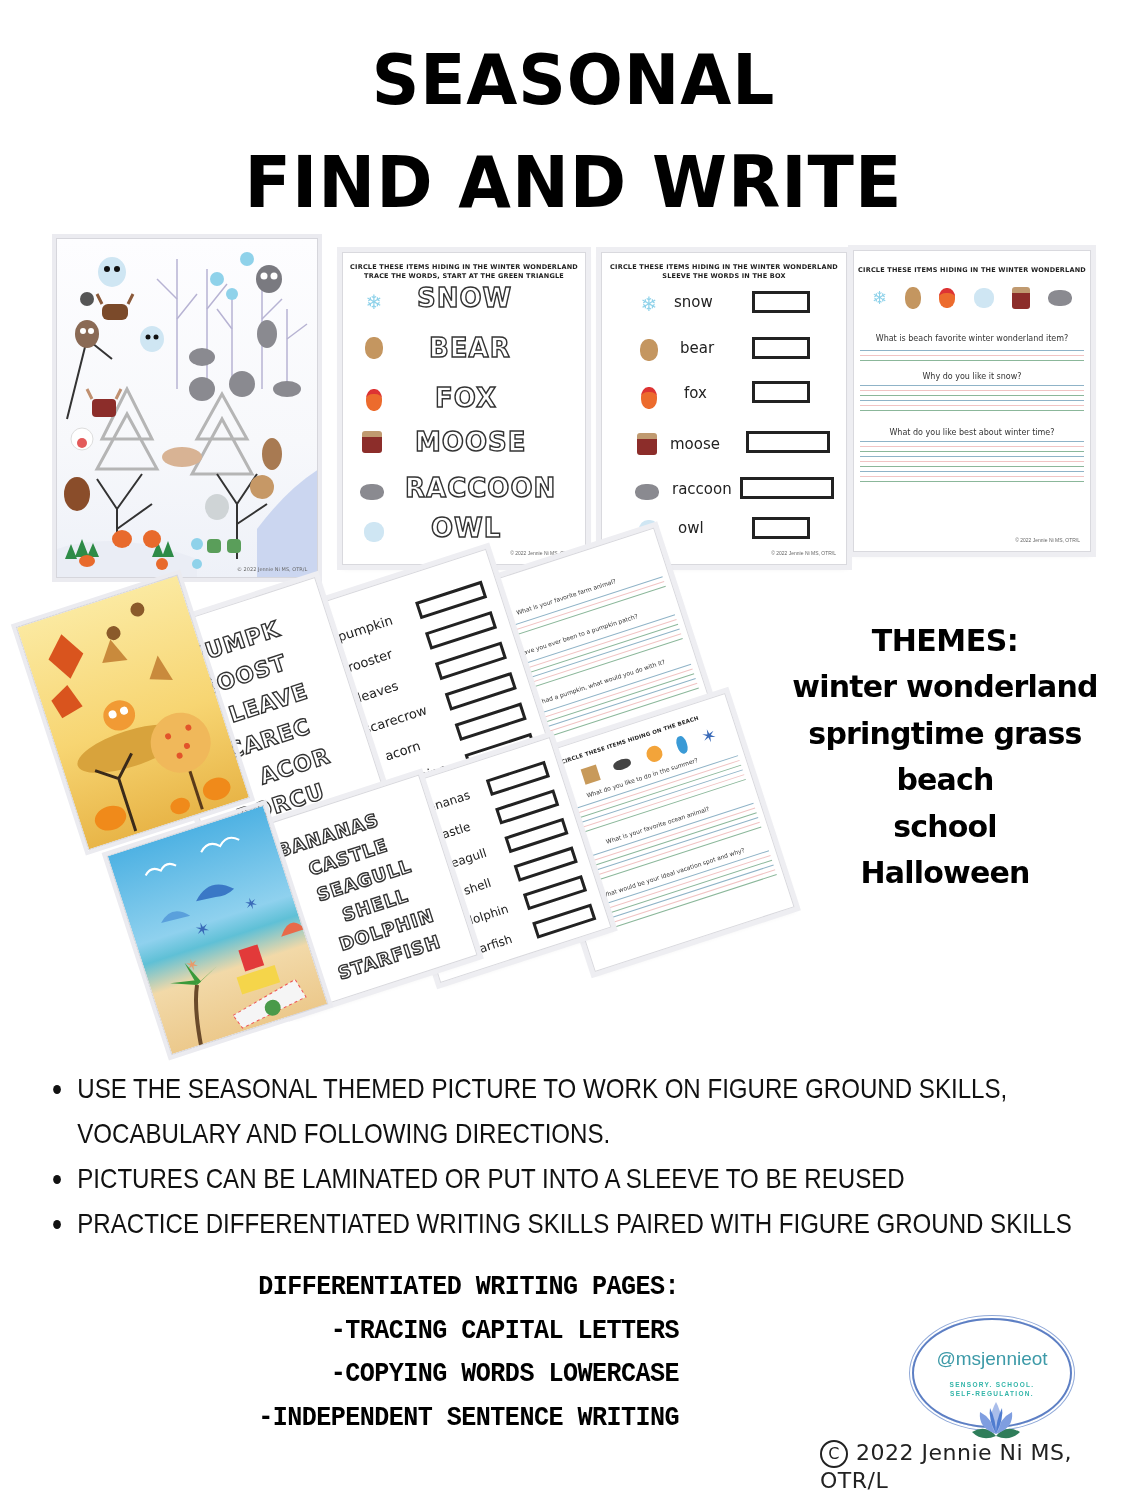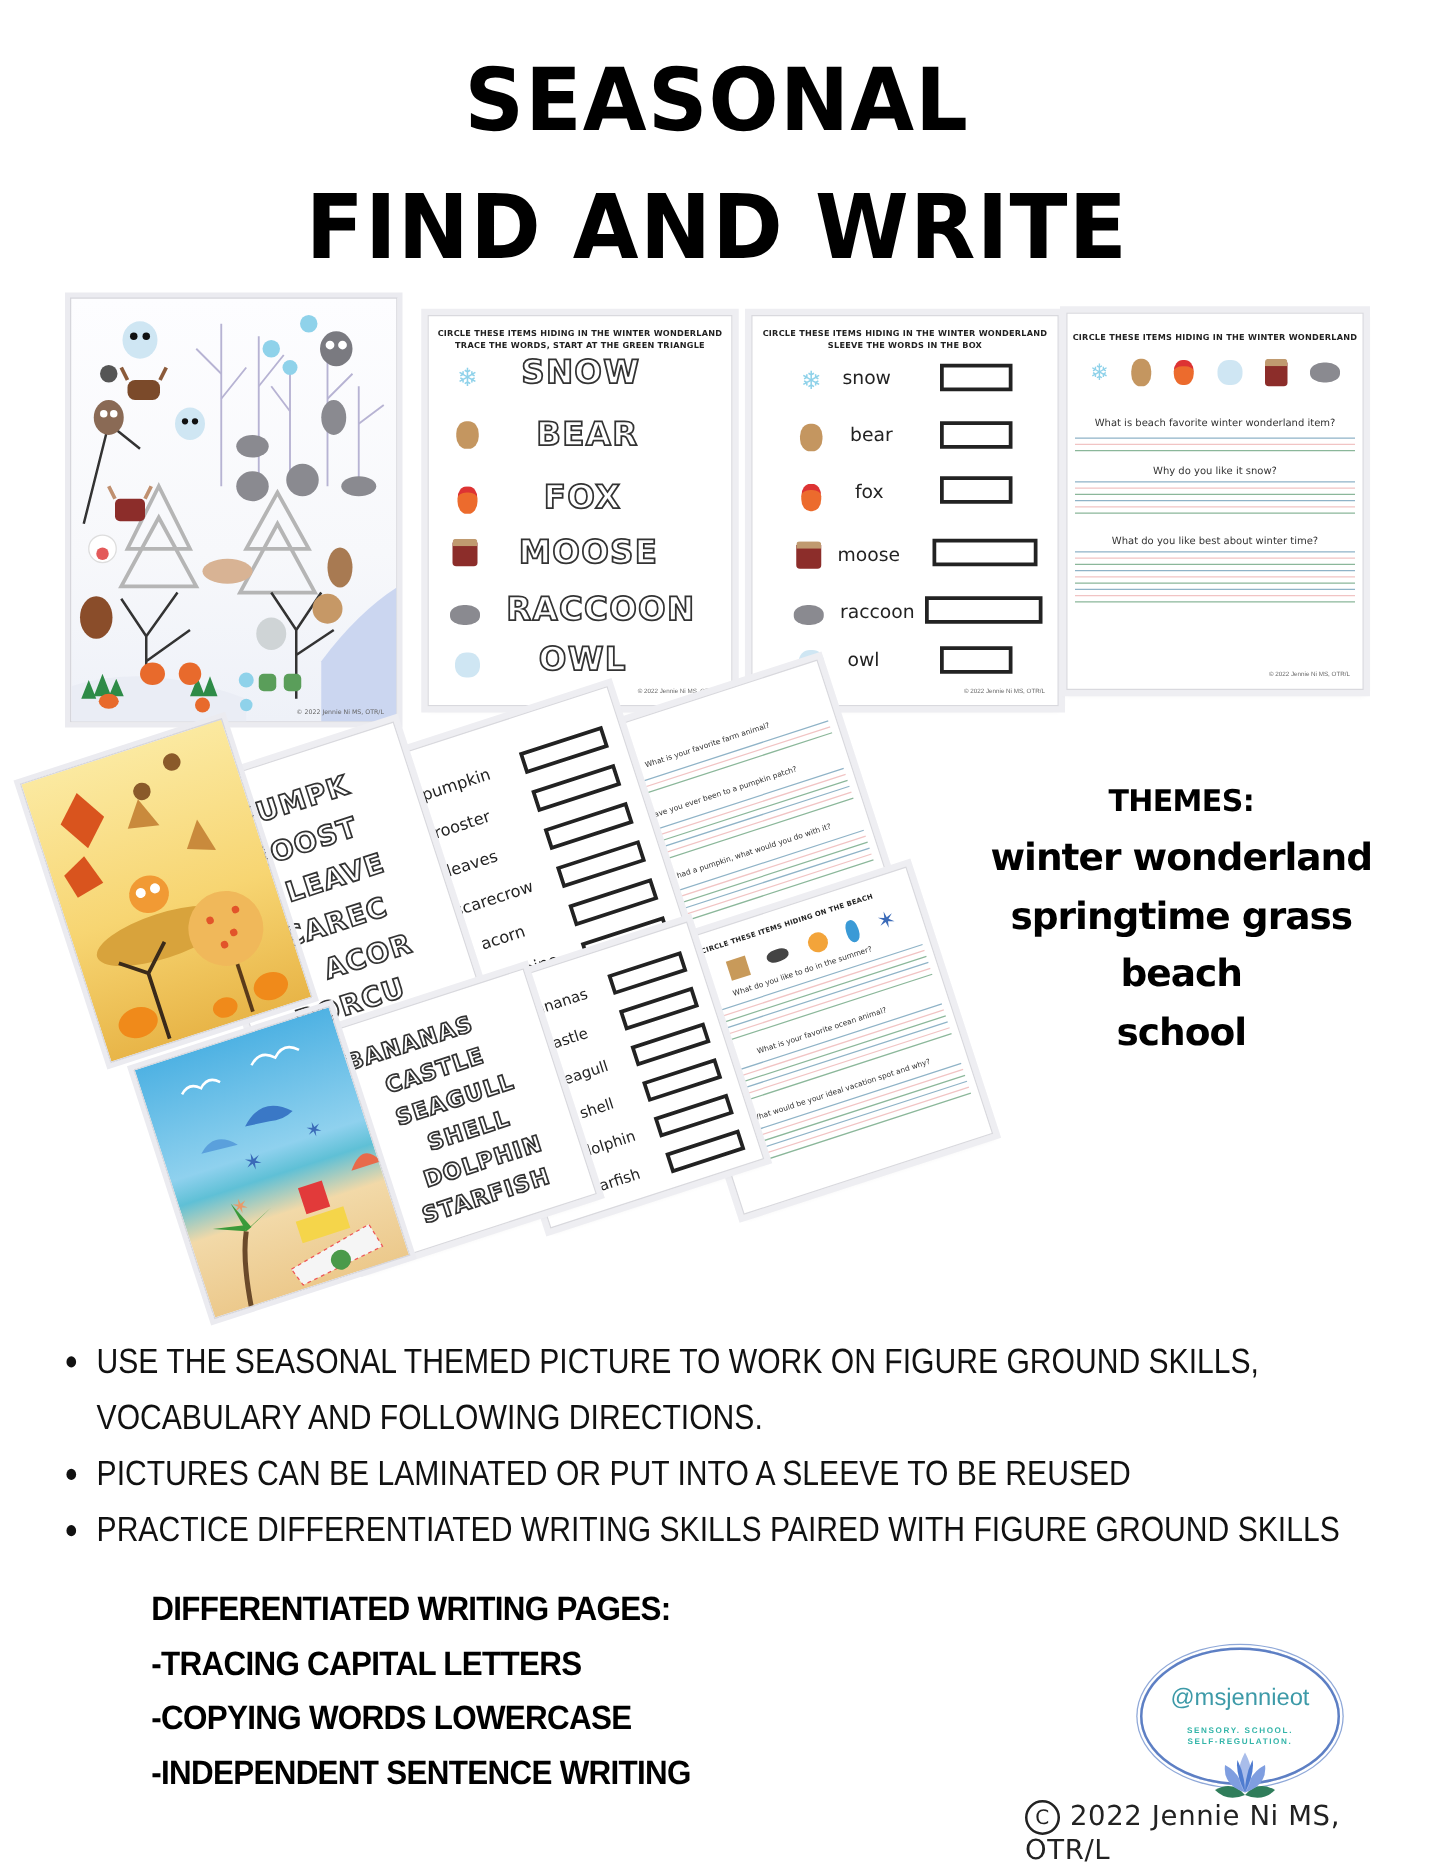--- a/index.html
+++ b/index.html
@@ -24,29 +24,29 @@
   .box { position: absolute; border: 3px solid #222; height: 22px; background: #fff; }
   .lines { position: absolute; left: 6px; right: 6px; }
   .lines span { display: block; height: 1px; margin-bottom: 4px; }
   .ln-b { background: #8fb3c7; } .ln-r { background: #f1c4c4; } .ln-g { background: #8bb79a; }
   .q { position: absolute; width: 100%; text-align: center; font-size: 8px; color: #333; font-family: "DejaVu Sans", sans-serif; }
 
   
   .rot { position: absolute; transform-origin: center center; }
 
   .themes { position: absolute; left: 780px; top: 618px; width: 330px; text-align: center; font-family: "DejaVu Sans", sans-serif; font-weight: bold; }
-  .themes .th { font-size: 24px; line-height: 46px; letter-spacing: -0.5px; }
+  .themes .th { font-size: 30px; line-height: 46px; letter-spacing: -0.5px; }
   .themes .it { font-size: 30px; line-height: 46.5px; letter-spacing: -0.8px; }
 
   .bullets { position: absolute; left: 48px; top: 1066px; width: 1080px; font-family: "Liberation Sans", sans-serif; }
   .bullets .b { position: relative; padding-left: 34px; font-size: 28px; line-height: 45px; color: #111; transform: scaleX(0.86); transform-origin: left center; white-space: nowrap; }
   .bullets .b::before { content: ""; position: absolute; left: 6px; top: 19px; width: 9px; height: 9px; border-radius: 50%; background: #111; }
   .bullets .c { padding-left: 34px; font-size: 28px; line-height: 45px; color: #111; transform: scaleX(0.86); transform-origin: left center; white-space: nowrap; }
 
-  .diff { position: absolute; left: 100px; top: 1266px; width: 600px; text-align: left; font-family: Liberation Sans, sans-serif; font-weight: bold; }
+  .diff { position: absolute; left: 100px; top: 1266px; width: 600px; text-align: right; font-family: Liberation Mono, monospace; font-weight: bold; }
   .diff div { font-size: 27px; line-height: 43.5px; letter-spacing: -0.6px; transform: scaleX(0.93); }
 
   .logo { position: absolute; left: 912px; top: 1318px; width: 160px; height: 110px; border: 2px solid #5d7fc4; border-radius: 50%; box-shadow: 0 0 0 2px #fff, 0 0 0 3px #8fa8d8; }
   .logo .handle { position: absolute; top: 28px; width: 100%; text-align: center; font-size: 19px; color: #3d9aa8; font-family: "Liberation Sans", sans-serif; }
   .logo .tag { position: absolute; top: 60px; width: 100%; text-align: center; font-size: 6.5px; letter-spacing: 1.3px; color: #33b5a9; font-weight: bold; line-height: 9px; }
   .lotus { position: absolute; left: 54px; top: 78px; width: 56px; height: 44px; }
 
   .copyright { position: absolute; left: 820px; top: 1440px; font-family: "DejaVu Sans", sans-serif; font-size: 22px; color: #222; letter-spacing: 0.5px; }
   .copyright .c-sym { display: inline-block; width: 28px; height: 28px; border: 2px solid #222; border-radius: 50%; text-align: center; font-size: 16px; line-height: 24px; vertical-align: middle; margin-right: 8px; }
 </style>
@@ -471,20 +471,21 @@
     <path d="M140 130 Q155 110 165 130 Z" fill="#e86a4a"></path>
   </svg>
 </div>
 
 <div class="themes">
   <div class="th">THEMES:</div>
   <div class="it">winter wonderland</div>
   <div class="it">springtime grass</div>
   <div class="it">beach</div>
   <div class="it">school</div>
+  <div class="it">Halloween</div>
 </div>
 
 <div class="bullets">
   <div class="b">USE THE SEASONAL THEMED PICTURE TO WORK ON FIGURE GROUND SKILLS,</div>
   <div class="c">VOCABULARY AND FOLLOWING DIRECTIONS.</div>
   <div class="b">PICTURES CAN BE LAMINATED OR PUT INTO A SLEEVE TO BE REUSED</div>
   <div class="b">PRACTICE DIFFERENTIATED WRITING SKILLS PAIRED WITH FIGURE GROUND SKILLS</div>
 </div>
 
 <div class="diff">

